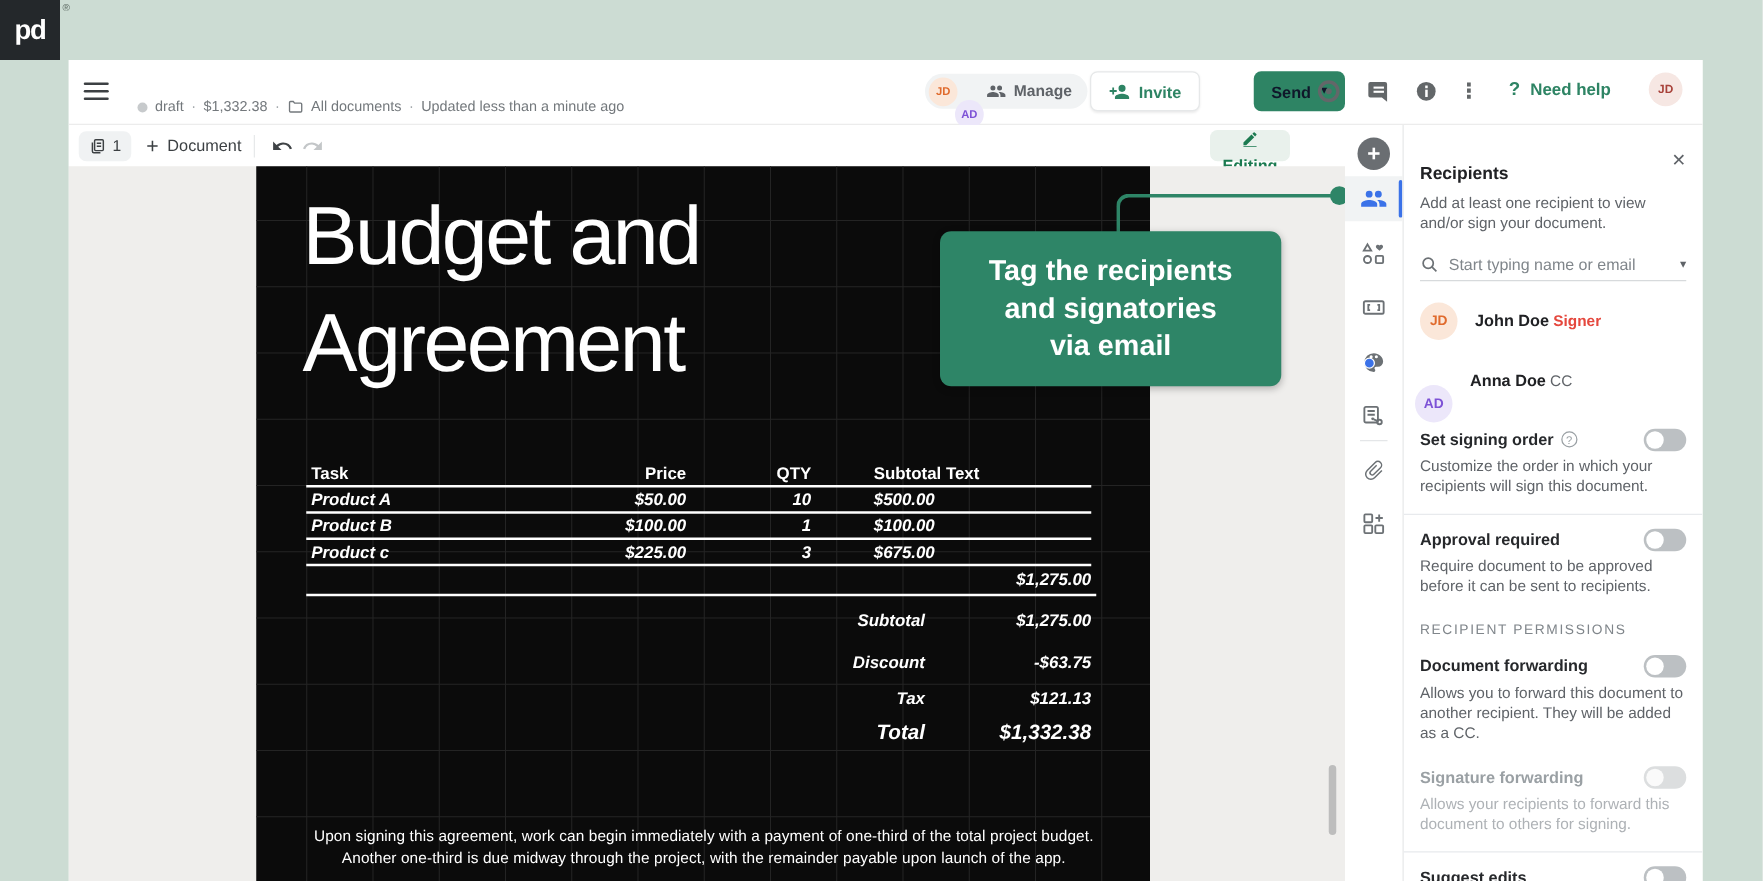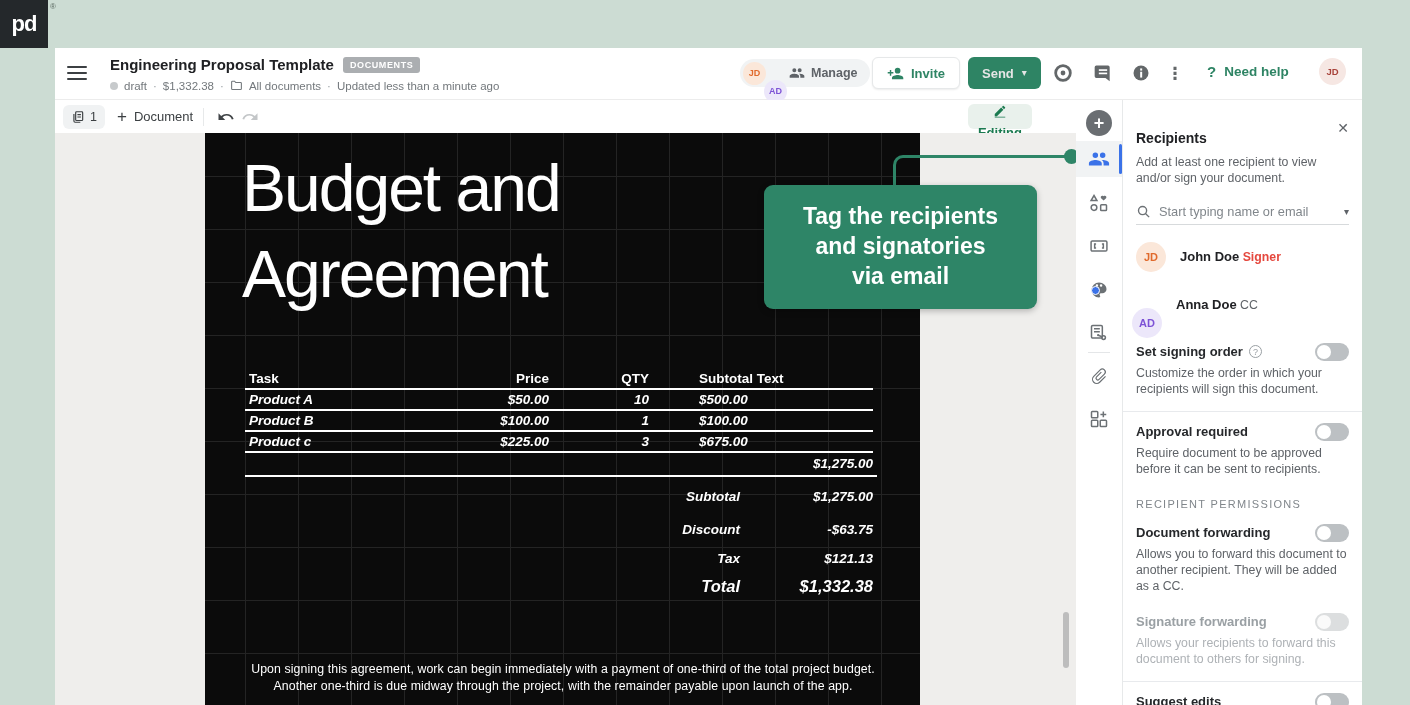--- a/index.html
+++ b/index.html
@@ -37,22 +37,22 @@
                  display:flex; align-items:center; padding:0 12px 0 3px; gap:2px; cursor:pointer; }
   .avatar { width:23px; height:23px; border-radius:50%; display:flex; align-items:center;
             justify-content:center; font-size:9px; font-weight:bold; }
   .av-jd { background:#fbe7d9; color:#e06a2c; }
   .av-ad { background:#ece7fa; color:#7d52d6; margin-left:-4px;margin-top:36px; }
   .manage-lbl { font-size:12.5px; font-weight:bold; color:#5f6368; margin-left:4px; }
   .btn-invite { left:817px; top:9px; height:32px; background:#fff; border:1px solid #e6e8e9;
                 box-shadow:0 1px 2px rgba(0,0,0,.08); border-radius:6px; display:flex;
                 align-items:center; gap:7px; padding:0 14px; color:#2e8464;
                 font-size:13px; font-weight:bold; cursor:pointer; }
-  .btn-send { left:913px; top:9px; height:32px; background:#2e8464; border-radius:6px;
-              display:flex; align-items:center; gap:8px; padding:0 14px; color:#e5e5e5;
+  .btn-send { left:948px; top:9px; height:32px; background:#2e8464; border-radius:6px;
+              display:flex; align-items:center; gap:8px; padding:0 14px; color:#0f172a;
               font-size:13px; font-weight:bold; cursor:pointer; }
   .hd-ico { top:13px; width:24px; height:24px; display:flex; align-items:center;
             justify-content:center; cursor:pointer; }
   .kebab { font-size:17px; color:#636769; font-weight:bold; }
   .need-help { left:1152px; top:15px; display:flex; align-items:center; gap:8px;
                color:#2e8464; font-size:13.5px; font-weight:bold; cursor:pointer; }
   .q-circle { font-size:15px; font-weight:bold; color:#2e8464; }
   .user-avatar { left:1264px; top:10px; width:27px; height:27px; border-radius:50%;
                  background:#f6e7e3; color:#a8423a; font-size:9.5px; }
 
@@ -99,21 +99,21 @@
   
   .scroll-thumb { left:1008px; top:564px; width:6px; height:56px; background:#bdbdbd; border-radius:3px; cursor:pointer; }
 
   
   .coach-connector { left:838px; top:107px; width:179px; height:31px;
                      border-top:3px solid #2e8567; border-left:3px solid #2e8567;
                      border-top-left-radius:10px; }
   .coach-dot { left:1009px; top:101px; width:15px; height:15px; border-radius:50%; background:#2e8567; }
   .coach-box { left:697px; top:137px; width:273px; height:124px; background:#2e8567;
                border-radius:9px; color:#fff; text-align:center; font-weight:bold;
-               font-size:23px; line-height:30px; padding-top:16px; box-shadow:0 2px 6px rgba(0,0,0,.25);margin-left:12px; }
+               font-size:23px; line-height:30px; padding-top:16px; box-shadow:0 2px 6px rgba(0,0,0,.25); }
 
   
   .rail { left:1021px; top:52px; width:46px; height:605px; background:#fff; }
   .rail-item { position:absolute; left:0; width:46px; height:36px; display:flex;
                align-items:center; justify-content:center; cursor:pointer; }
   .rail-plus { top:5px; }
   .plus-circle { width:26px; height:26px; border-radius:50%; background:#6a6e72; color:#fff;
                  display:flex; align-items:center; justify-content:center; font-size:18px; font-weight:bold; line-height:1; }
   .rail-active { top:41px; height:36px; background:#f1f3f4; }
   .rail-active::after { content:""; position:absolute; right:0; top:3px; width:3px; height:30px;
@@ -166,24 +166,20 @@
 
 <div class="abs app">
 
   <div class="abs header">
     <div class="abs hamburger">
         <span></span>
         <span></span>
         <span></span>
       </div>
 
-    <div class="abs doc-title-row">
-      <span class="doc-title">Engineering Proposal Template</span>
-      <span class="doc-badge">DOCUMENTS</span>
-    </div>
     <div class="abs status-row">
       <span class="status-dot"></span>
       <span>draft</span>
       <span class="sep">·</span>
       <span>$1,332.38</span>
       <span class="sep">·</span>
       <span class="ico">
         <svg width="13" height="13" viewBox="0 0 24 24" fill="none" stroke="#73787c" stroke-width="2">
             <path d="M3 7V5.5A1.5 1.5 0 0 1 4.5 4h4l2 2.5h9A1.5 1.5 0 0 1 21 8v10a1.5 1.5 0 0 1-1.5 1.5h-15A1.5 1.5 0 0 1 3 18V7z"></path>
           </svg>

